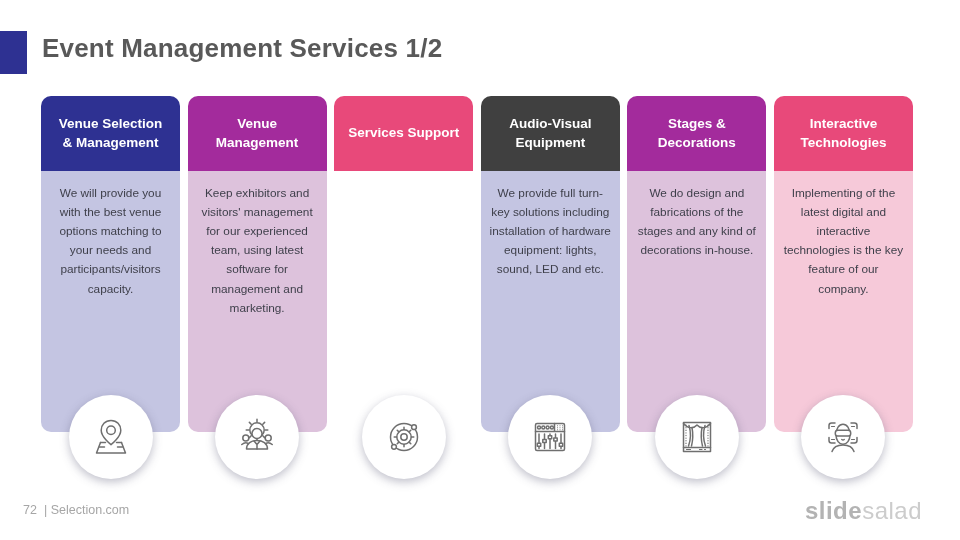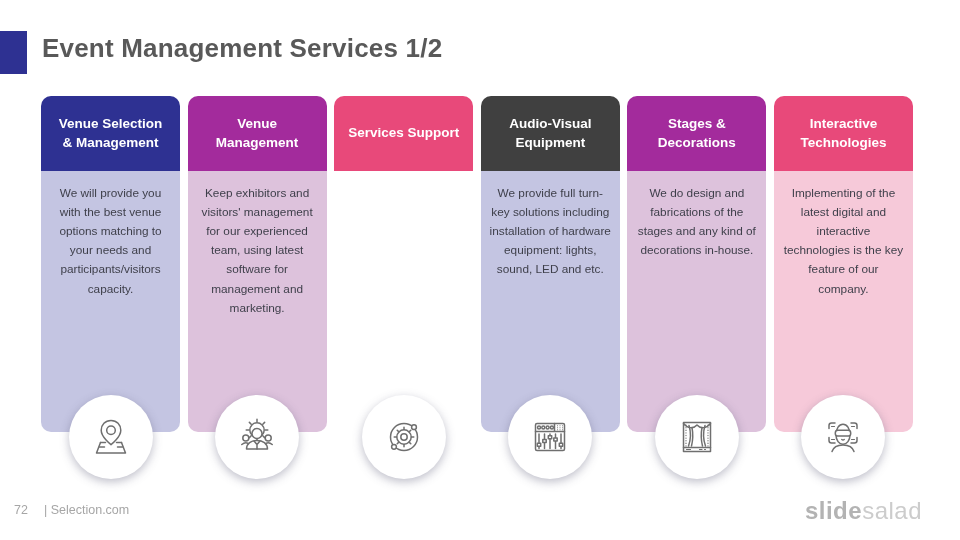--- a/index.html
+++ b/index.html
@@ -26,21 +26,21 @@
   }
   .card-body p{margin:0;}
   .icon-circle{
     position:absolute;left:50%;bottom:-47px;transform:translateX(-50%);
     width:84px;height:84px;border-radius:50%;background:#ffffff;
     box-shadow:0 3px 10px rgba(70,70,100,.35);
     display:flex;align-items:center;justify-content:center;
   }
   .icon-circle svg{display:block;}
   
-  .footer-page{position:absolute;left:14px;top:503px;font-size:12.5px;color:#a6a6a6;}
+  .footer-page{position:absolute;left:23px;top:503px;font-size:12.5px;color:#a6a6a6;}
   .footer-site{position:absolute;left:44px;top:503px;font-size:12.5px;color:#a6a6a6;}
   .logo{position:absolute;right:38px;top:497px;font-size:24px;letter-spacing:.5px;}
   .logo-bold{font-weight:700;color:#b3b3b3;}
   .logo-light{font-weight:400;color:#cccccc;}
 </style>
 </head>
 <body>
 
 <div class="slide">
 

